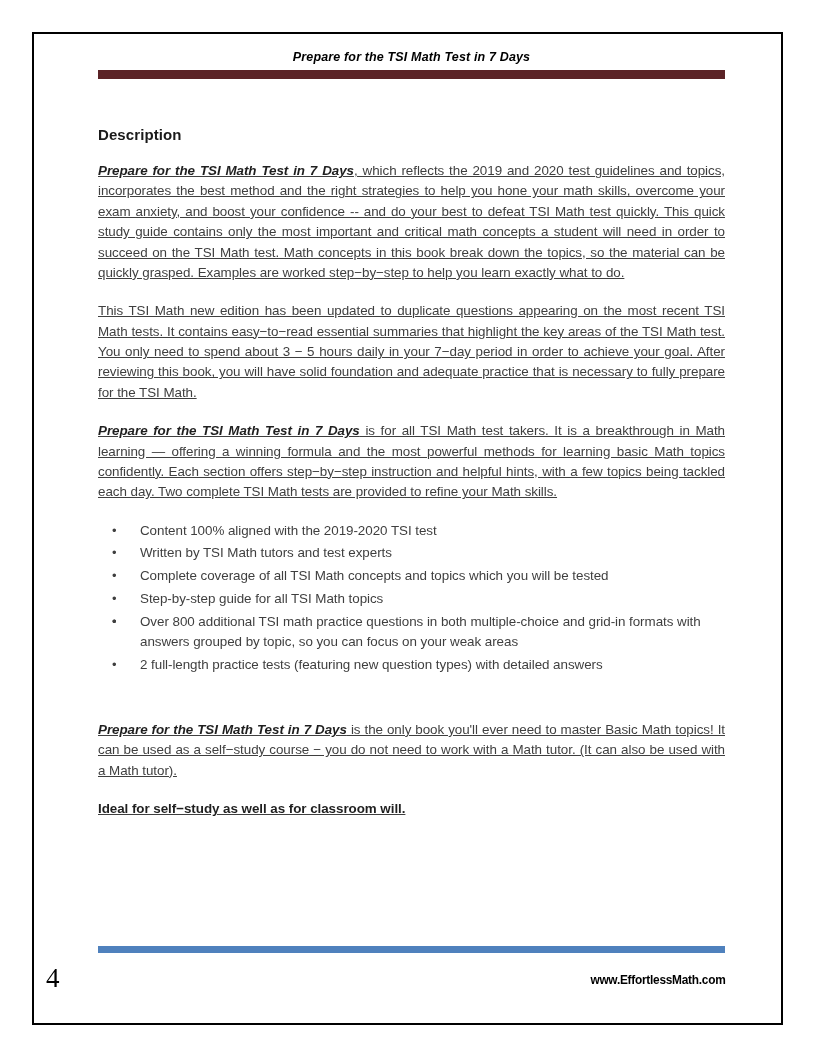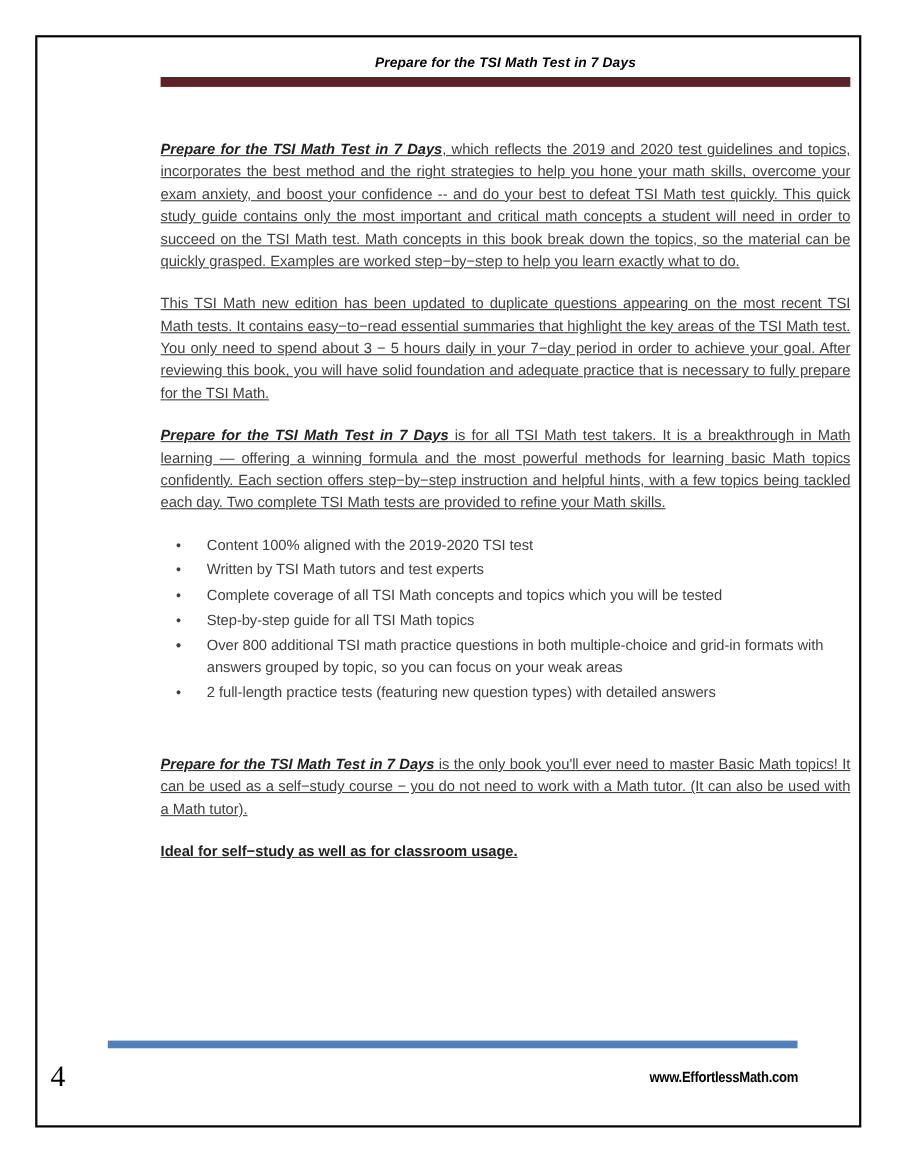--- a/index.html
+++ b/index.html
@@ -27,21 +27,20 @@
     box-sizing: border-box;
     background: #ffffff;
   }
 
   .page-inner {
     position: absolute;
     left: 64px;
     top: 0;
     width: 627px;
     height: 100%;
-    margin-left: 48px;
   }
 
   
   .doc-header {
     position: absolute;
     left: 0;
     top: 16px;
     width: 627px;
   }
   .doc-header-title {
@@ -170,20 +169,21 @@
 
   <div class="page-inner">
 
     <div class="doc-header">
       <div class="doc-header-title">Prepare for the TSI Math Test in 7 Days</div>
       <div class="header-rule"></div>
     </div>
 
     <div class="content">
 
+      <div class="section-heading">Description</div>
 
       <p class="body-par"><span class="bold-italic-title">Prepare for the TSI Math Test in 7 Days</span><span>, which reflects the 2019 and 2020 test guidelines and topics, incorporates the best method and the right strategies to help you hone your math skills, overcome your exam anxiety, and boost your confidence -- and do your best to defeat TSI Math test quickly. This quick study guide contains only the most important and critical math concepts a student will need in order to succeed on the TSI Math test. Math concepts in this book break down the topics, so the material can be quickly grasped. Examples are worked step−by−step to help you learn exactly what to do.</span></p>
 
       <p class="body-par">This TSI Math new edition has been updated to duplicate questions appearing on the most recent TSI Math tests. It contains easy−to−read essential summaries that highlight the key areas of the TSI Math test. You only need to spend about 3 − 5 hours daily in your 7−day period in order to achieve your goal.  After reviewing this book, you will have solid foundation and adequate practice that is necessary to fully prepare for the TSI Math.</p>
 
       <p class="body-par"><span class="bold-italic-title">Prepare for the TSI Math Test in 7 Days</span><span> is for all TSI Math test takers. It is a breakthrough in Math learning — offering a winning formula and the most powerful methods for learning basic Math topics confidently. Each section offers step−by−step instruction and helpful hints, with a few topics being tackled each day. Two complete TSI Math tests are provided to refine your Math skills.</span></p>
 
 
       <ul class="feature-list">
         <li><span class="bullet-dot">•</span><span>Content 100% aligned with the 2019-2020 TSI test</span></li>
@@ -193,21 +193,21 @@
         <li><span class="bullet-dot">•</span></li>
         <li><span class="bullet-dot">•</span><span>Over 800 additional TSI math practice questions in both multiple-choice and grid-in formats with answers grouped by topic, so you can focus on your weak areas</span></li>
         <li><span class="bullet-dot">•</span><span>2 full-length practice tests (featuring new question types) with detailed answers</span></li>
       </ul>
 
       <div class="spacer-block"></div>
 
 
       <p class="body-par"><span class="bold-italic-title">Prepare for the TSI Math Test in 7 Days</span><span> is the only book you'll ever need to master Basic Math topics! It can be used as a self−study course − you do not need to work with a Math tutor. (It can also be used with a Math tutor).</span></p>
 
-      <p class="body-par"><span class="strong-line">Ideal for self−study as well as for classroom usage.</span></p>
+      <p class="body-par"><span class="strong-line">Ideal for self−study as well as for classroom will.</span></p>
 
     </div>
   </div>
 
   <div class="doc-footer">
     <div class="footer-rule"></div>
     <div class="footer-row">
       <div class="page-number">4</div>
       <div class="footer-site">www.EffortlessMath.com</div>
     </div>

